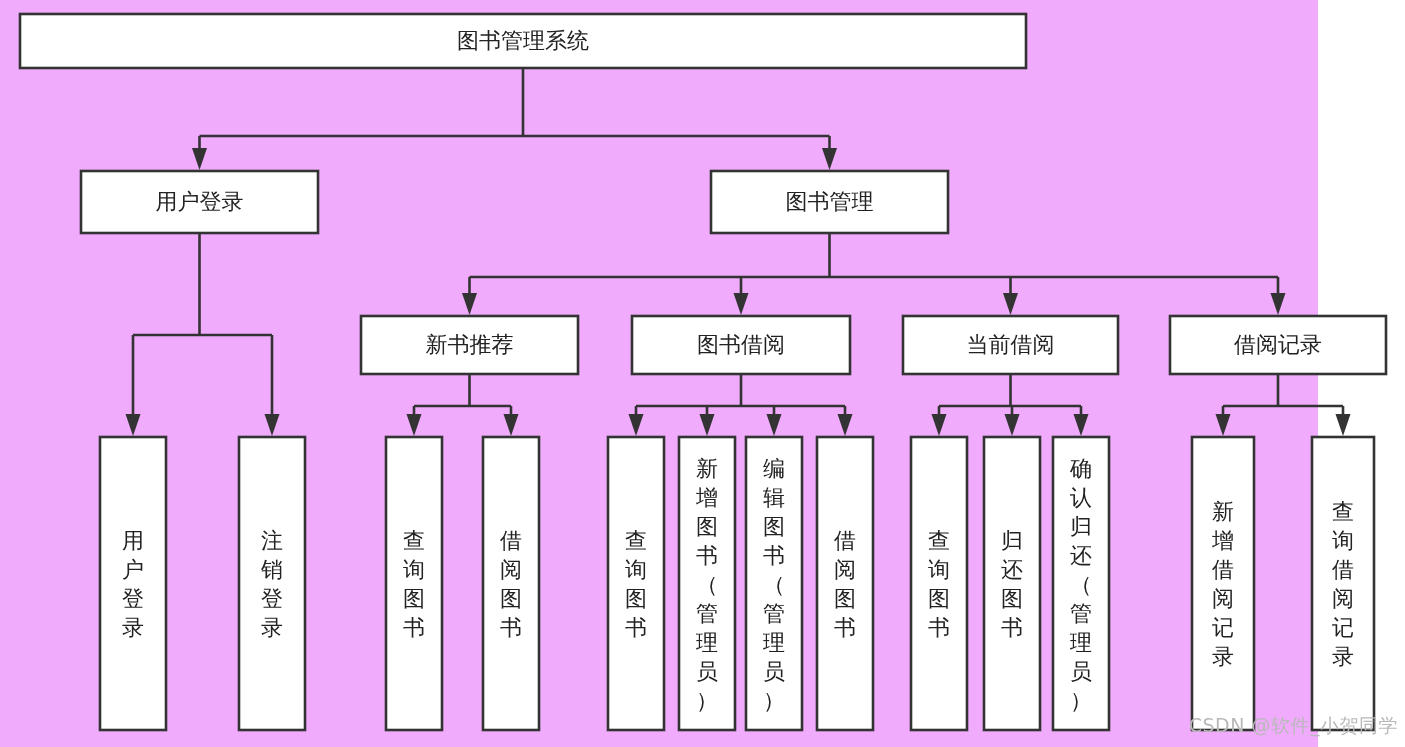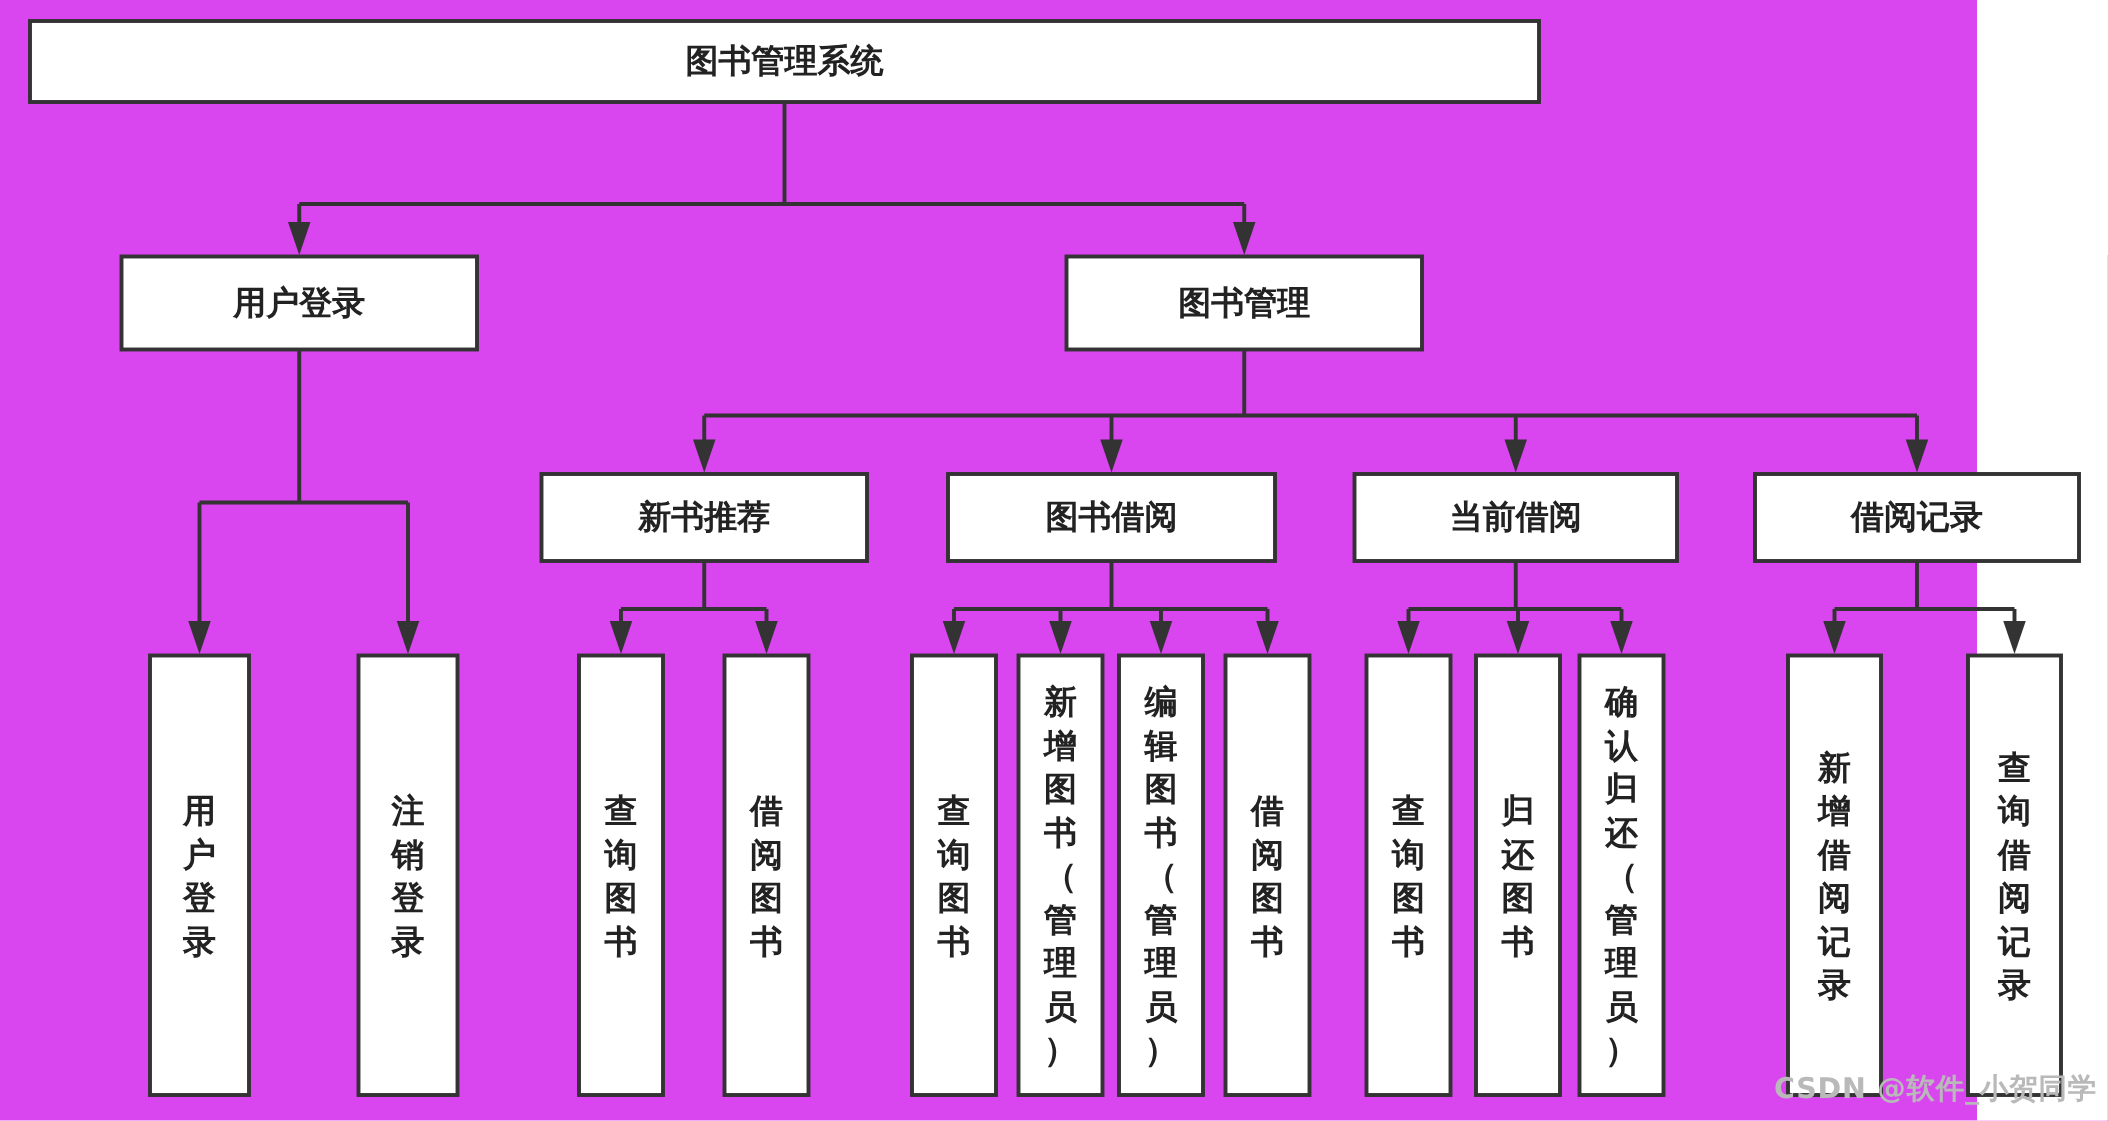--- a/index.html
+++ b/index.html
@@ -11,22 +11,21 @@
   body {
     width: 1405px;
     height: 747px;
     overflow: hidden;
     font-family: "DejaVu Sans", "Liberation Sans", sans-serif;
   }
   #diagram-root {
     position: relative;
     width: 1318px;
     height: 747px;
-    background: #d946ef;
-    font-weight: bold;
+    background: #f0abfc;
   }
   svg#diagram-svg {
     position: absolute;
     top: 0;
     left: 0;
     width: 1405px;
     height: 747px;
     display: block;
   }
   .node-box {

